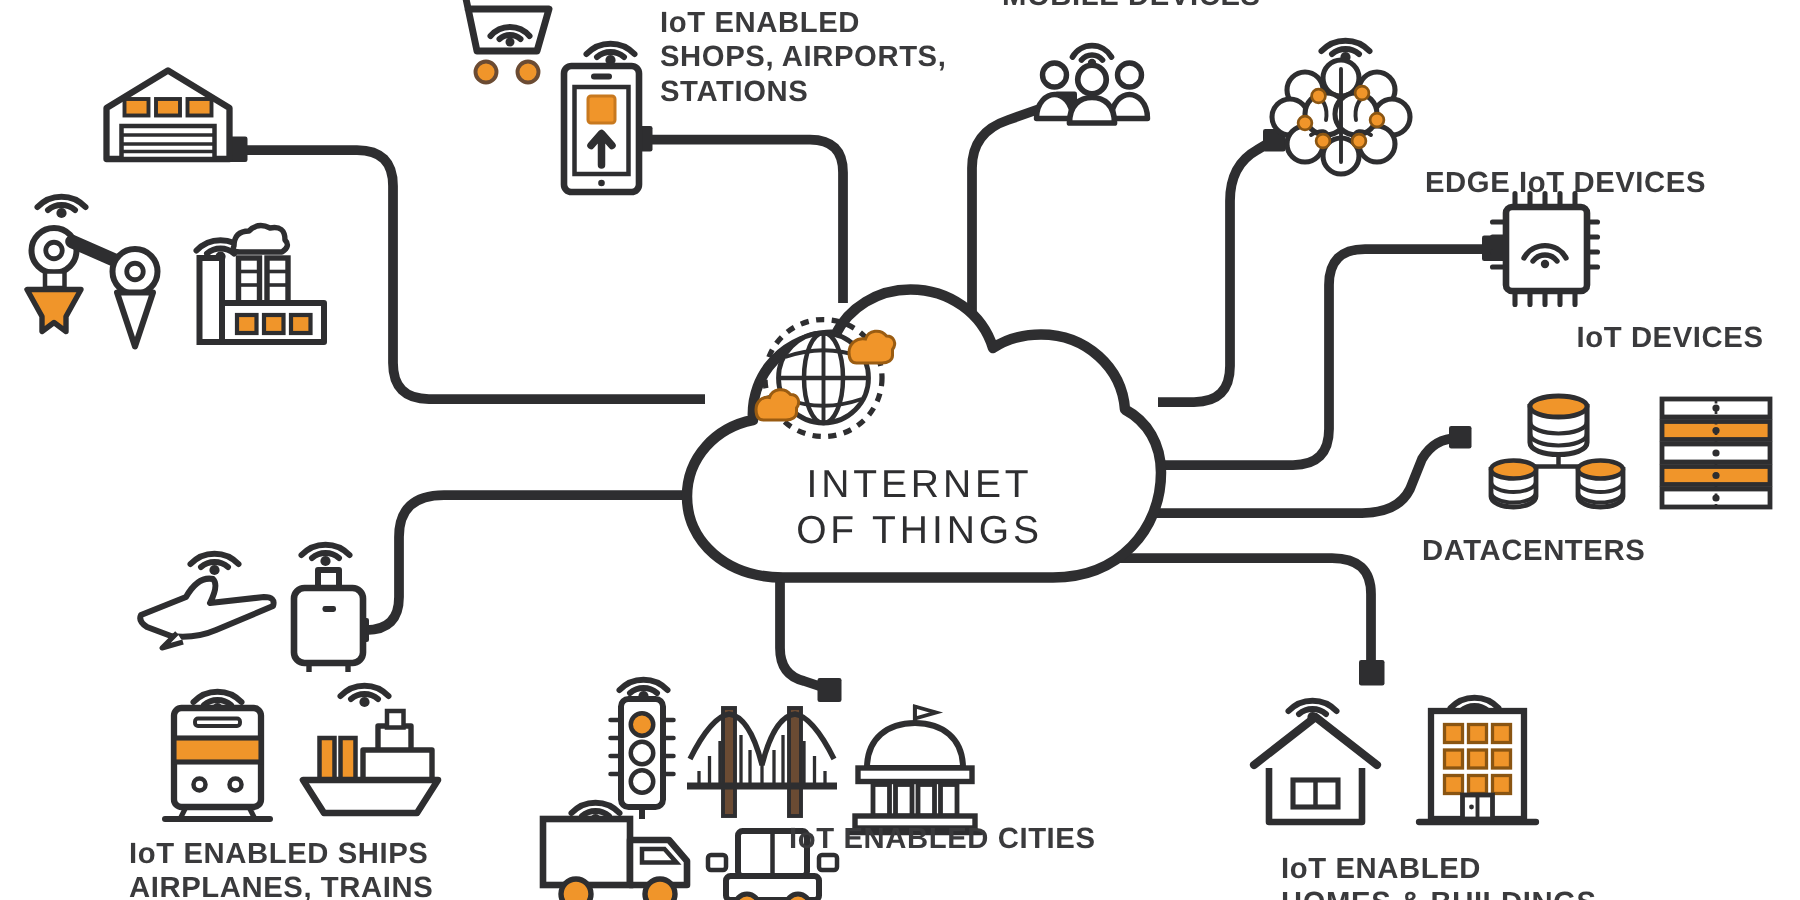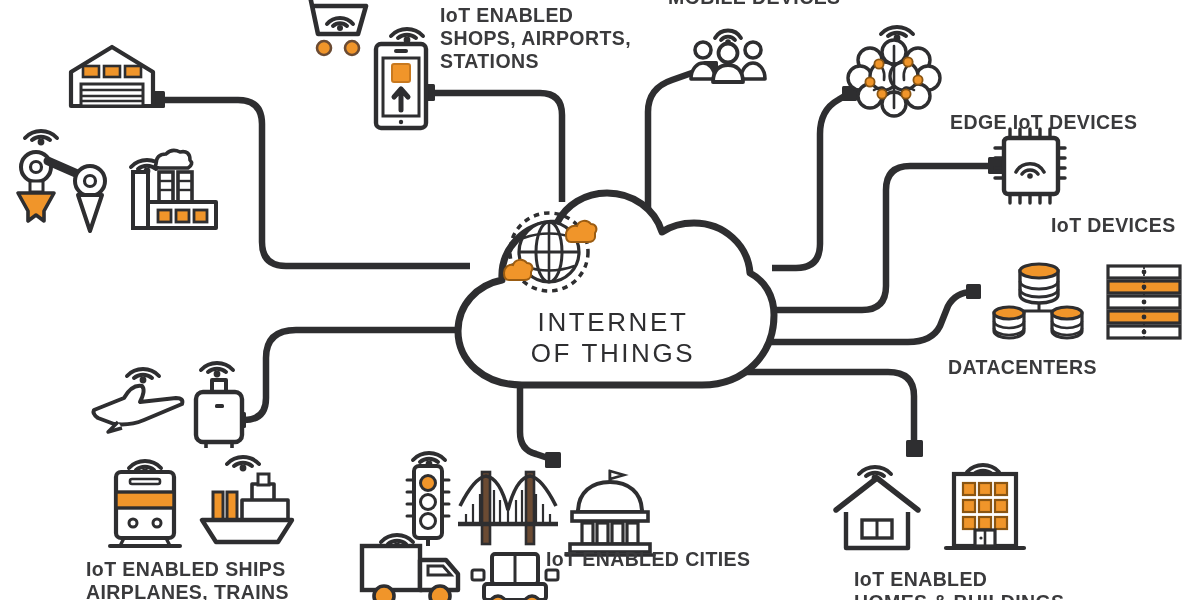--- a/index.html
+++ b/index.html
@@ -476,21 +476,21 @@
     <svg width="90" height="66" viewBox="0 0 90 66">
       <rect x="22" y="6" width="46" height="30" rx="3" fill="#ffffff" stroke="#2e2e30" stroke-width="4"></rect>
       <line x1="45" y1="6" x2="45" y2="36" stroke="#2e2e30" stroke-width="3"></line>
       <rect x="14" y="36" width="62" height="16" rx="3" fill="#ffffff" stroke="#2e2e30" stroke-width="4"></rect>
       <rect x="2" y="22" width="12" height="10" rx="2" fill="#ffffff" stroke="#2e2e30" stroke-width="3"></rect>
       <rect x="76" y="22" width="12" height="10" rx="2" fill="#ffffff" stroke="#2e2e30" stroke-width="3"></rect>
       <circle cx="28" cy="56" r="8" fill="#f0952a" stroke="#2e2e30" stroke-width="3.4"></circle>
       <circle cx="62" cy="56" r="8" fill="#f0952a" stroke="#2e2e30" stroke-width="3.4"></circle>
     </svg>
   </div>
-  <div class="label" style="left:546px; top:548px;">IoT ENABLED CITIES</div>
+  <div class="label" style="left:526px; top:548px;">IoT ENABLED CITIES</div>
 
   <div class="node" style="left:122px; top:350px;">
     <svg width="42" height="34" viewBox="0 0 42 34">
       <path d="M5,26 A22,22 0 0,1 37,26" fill="none" stroke="#2e2e30" stroke-width="4" stroke-linecap="round"></path>
       <path d="M12,28 A14,14 0 0,1 30,28" fill="none" stroke="#2e2e30" stroke-width="4" stroke-linecap="round"></path>
       <circle cx="21" cy="30" r="3.4" fill="#2e2e30"></circle>
     </svg>
   </div>
   <div class="node" style="left:88px; top:380px;">
     <svg width="98" height="54" viewBox="0 0 98 54">

